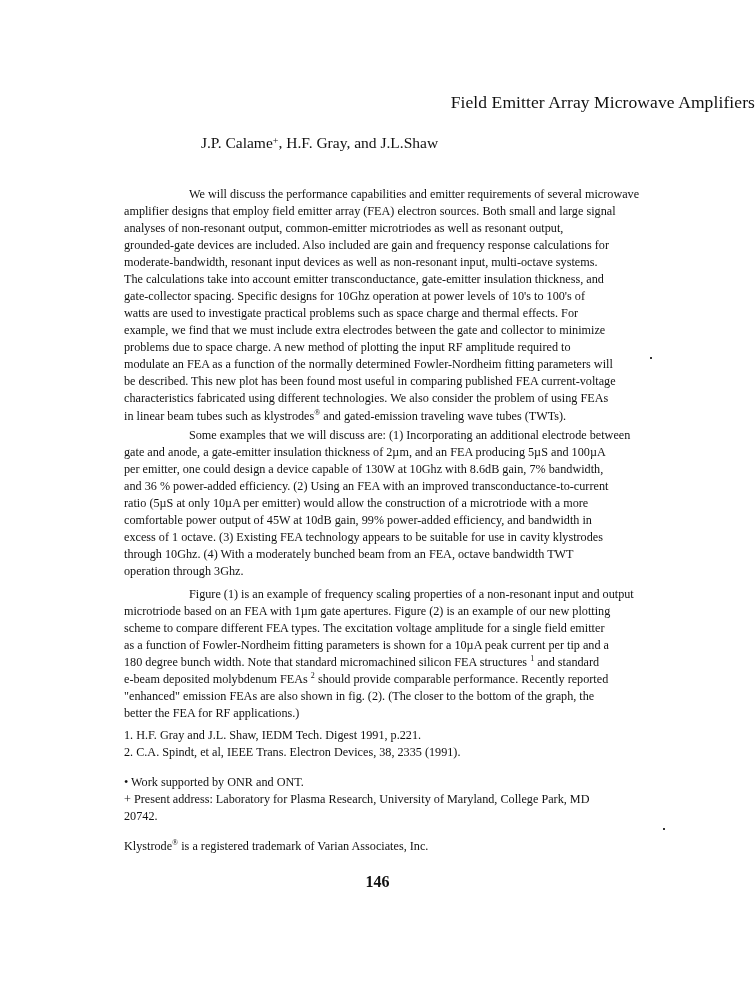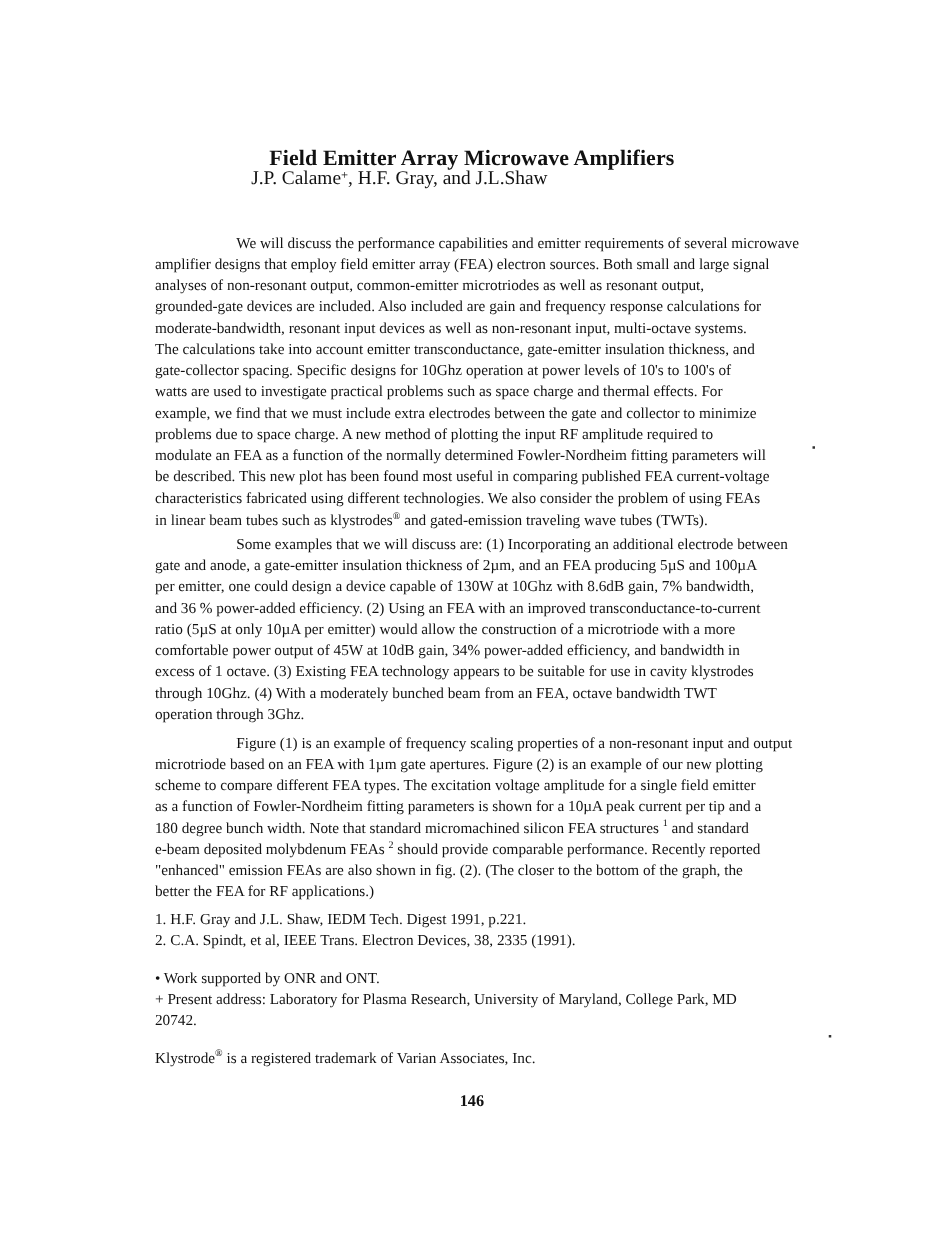--- a/index.html
+++ b/index.html
@@ -1,26 +1,26 @@
 <!DOCTYPE html>
 <html><head>
 <meta charset="utf-8">
 <style>
   html, body { margin: 0; padding: 0; background: #ffffff; }
   body { width: 755px; height: 1000px; position: relative; overflow: hidden;
          font-family: "Liberation Serif", "DejaVu Serif", serif; color: #111; }
-  .title { position: absolute; left: 0; width: 755px; top: 92px; text-align: center;
-           font-weight: bold; font-size: 17.5px; letter-spacing: 0.1px; margin-top: 24px; }
+  .title { position: absolute; left: 0; width: 755px; top: 92px; text-align: right;
+           font-weight: normal; font-size: 17.5px; letter-spacing: 0.1px; }
   .authors { position: absolute; left: 0; width: 639px; top: 133px; text-align: center; font-size: 15.5px; line-height: 19px; }
   .authors sup { font-size: 10px; vertical-align: top; position: relative; top: -2px; }
   .line { position: absolute; left: 124px; font-size: 12.2px; white-space: nowrap; line-height: 16px; }
   .ind { left: 189px; }
   .pi { }
   sup.s { font-size: 8px; vertical-align: top; position: relative; top: -3px; }
-  .pagenum { position: absolute; left: 0; width: 755px; top: 873px; text-align: center; font-weight: bold; font-size: 13px; }
+  .pagenum { position: absolute; left: 0; width: 755px; top: 873px; text-align: center; font-weight: bold; font-size: 16px; }
   .dot { position: absolute; width: 1.5px; height: 1.5px; background: #333; }
 </style>
 </head>
 <body>
 
 <div class="title">Field Emitter Array Microwave Amplifiers</div>
 
 <div class="authors">
   <div>
     <span>J.P. Calame</span><sup>+</sup><span>, H.F. Gray, and J.L.Shaw</span>
@@ -46,21 +46,21 @@
   </div>
 </div>
 <div class="dot" style="left:650px;top:357px"></div>
 
 <div>
   <div class="line ind" style="top:427px">Some examples that we will discuss are: (1) Incorporating an additional electrode between</div>
   <div class="line" style="top:444px">gate and anode, a gate-emitter insulation thickness of   2µm, and an FEA producing 5µS and 100µA</div>
   <div class="line" style="top:461px">per emitter, one could design a device capable of 130W at 10Ghz  with 8.6dB gain, 7% bandwidth,</div>
   <div class="line" style="top:478px">and 36 % power-added efficiency.  (2) Using an FEA with an improved transconductance-to-current</div>
   <div class="line" style="top:495px">ratio (5µS at only 10µA per emitter) would allow the construction of a microtriode with a more</div>
-  <div class="line" style="top:512px">comfortable power output of 45W at 10dB gain, 34% power-added efficiency, and bandwidth in</div>
+  <div class="line" style="top:512px">comfortable power output of 45W at 10dB gain, 99% power-added efficiency, and bandwidth in</div>
   <div class="line" style="top:529px">excess of 1 octave.    (3)  Existing FEA technology appears to be suitable for use in cavity klystrodes</div>
   <div class="line" style="top:546px">through 10Ghz.  (4)  With a moderately bunched beam from an FEA, octave bandwidth TWT</div>
   <div class="line" style="top:563px">operation through 3Ghz.</div>
 </div>
 
 <div>
   <div class="line ind" style="top:586px">Figure (1) is an example of frequency scaling properties of a non-resonant input and output</div>
   <div class="line" style="top:603px">microtriode based on an FEA with 1µm gate apertures.  Figure (2) is an example of our new plotting</div>
   <div class="line" style="top:620px">scheme to compare different FEA types.  The excitation voltage amplitude for a single field emitter</div>
   <div class="line" style="top:637px">as a function of Fowler-Nordheim fitting parameters is shown for a 10µA peak current per tip and a</div>

